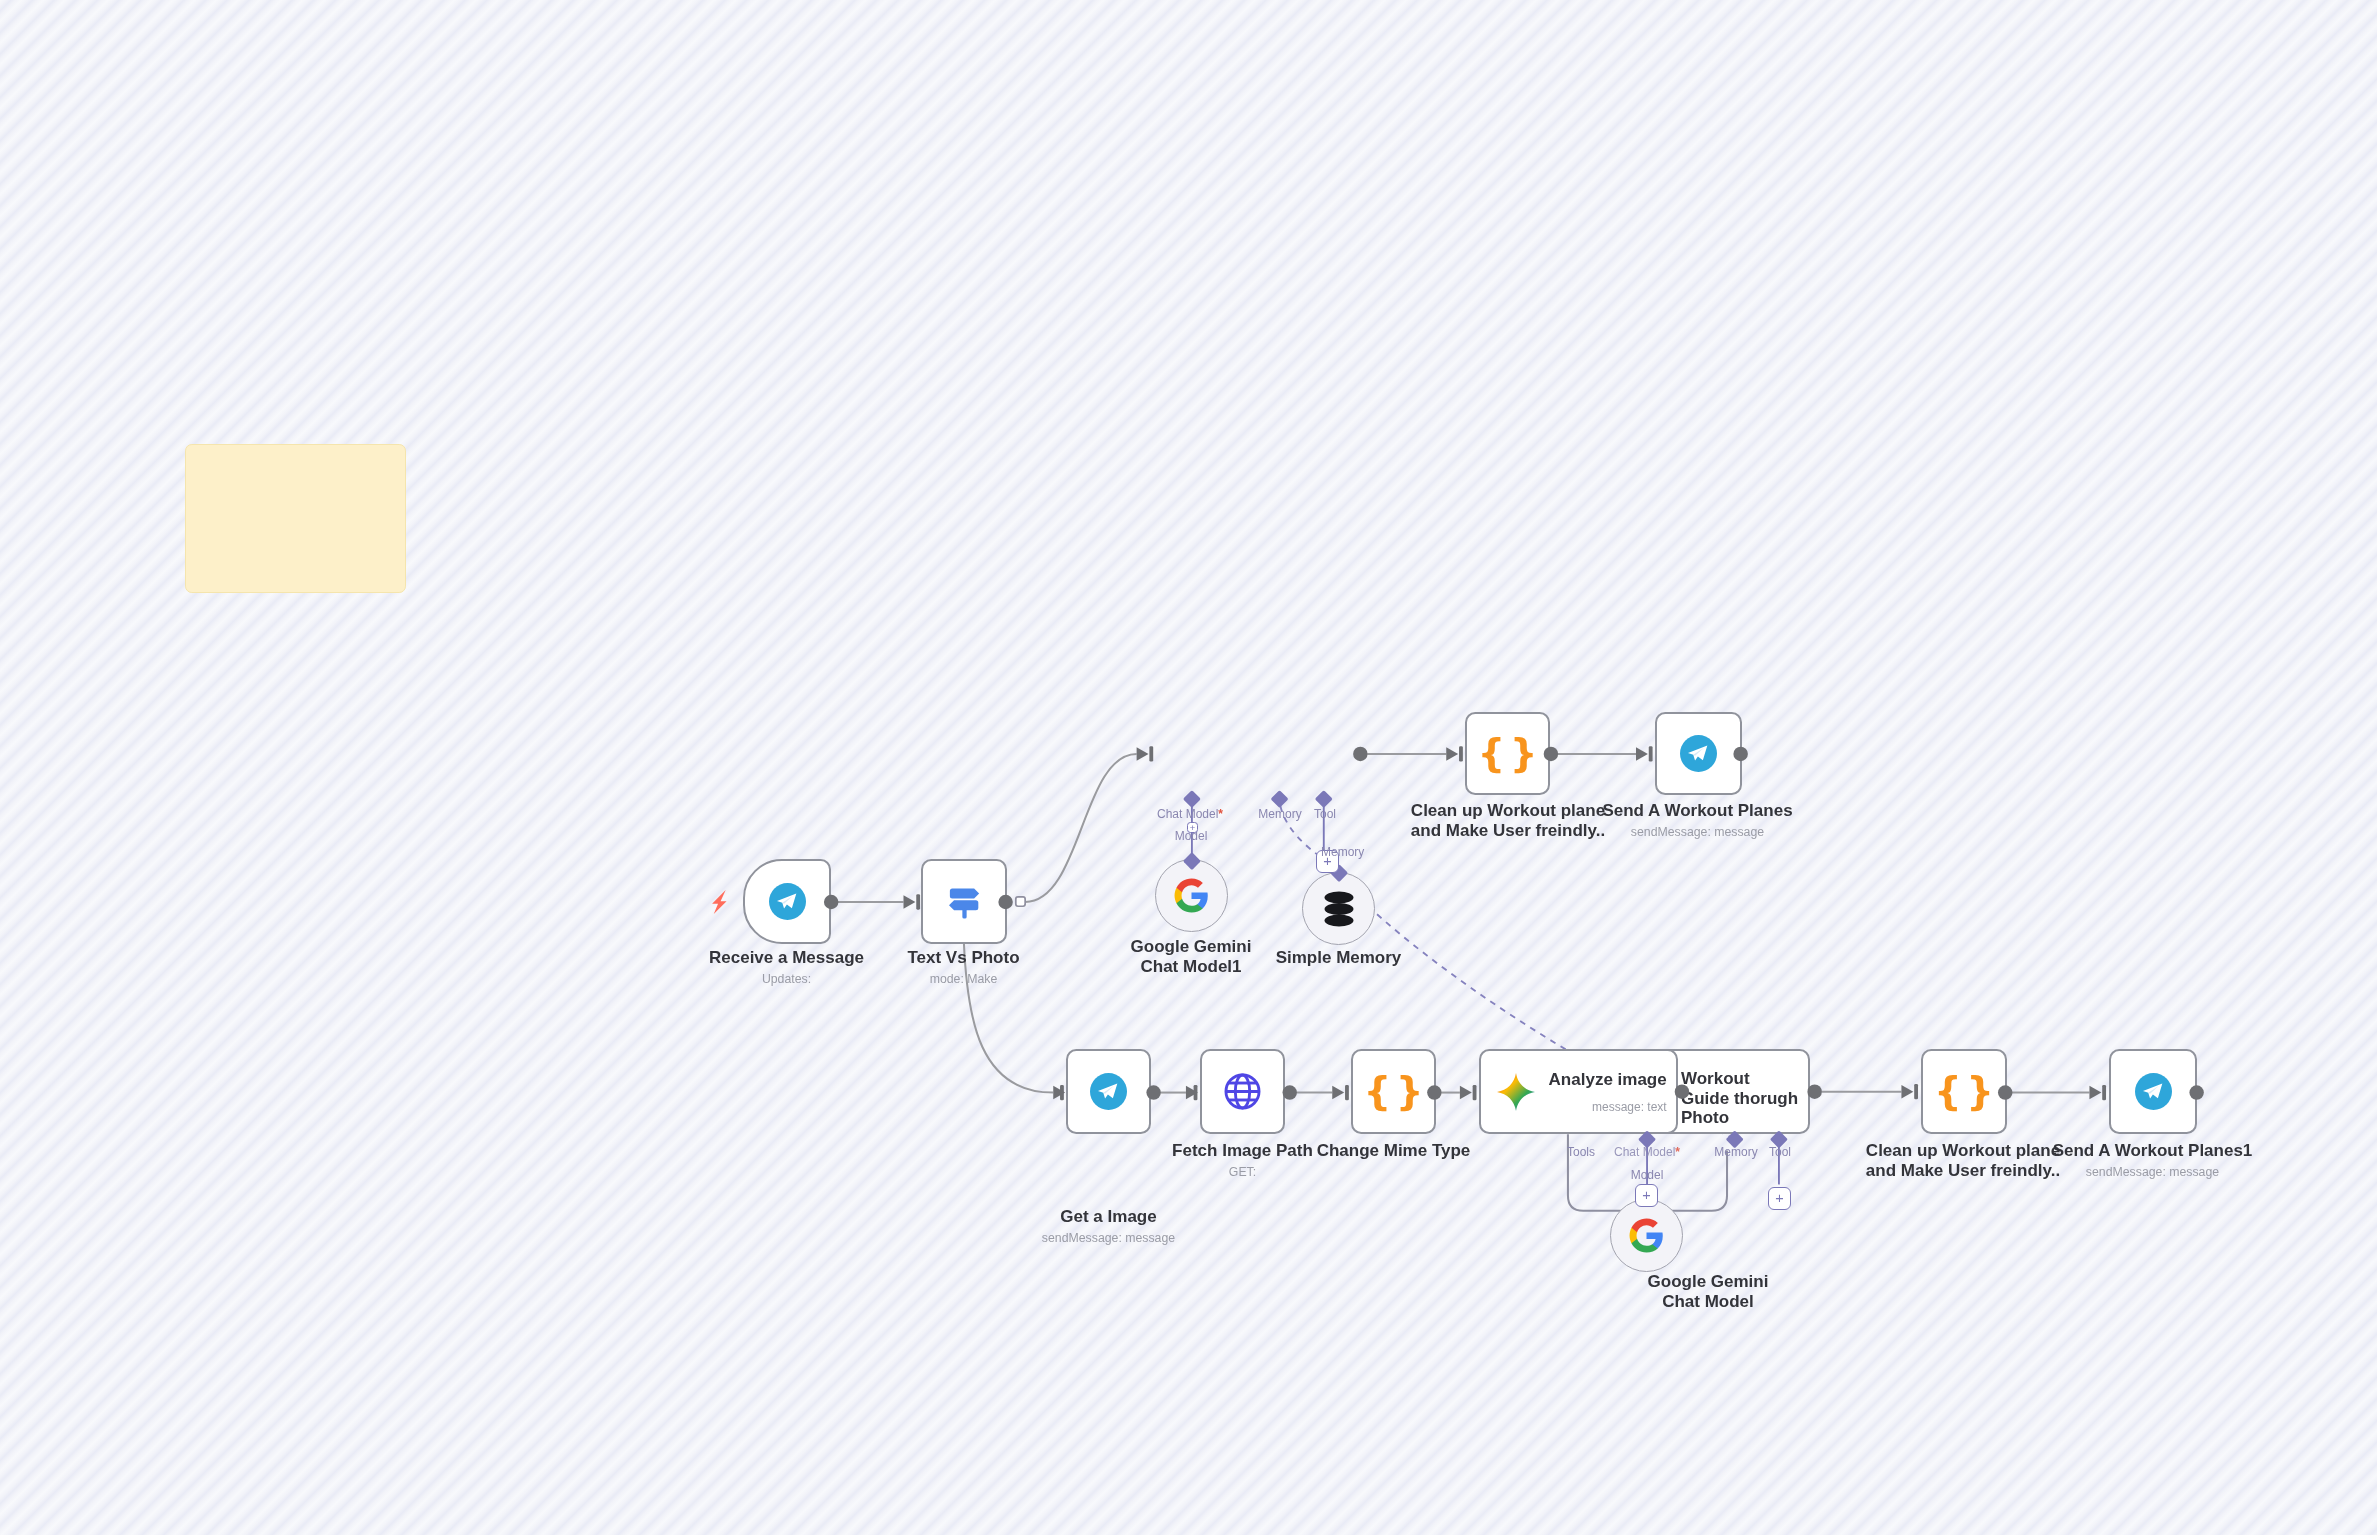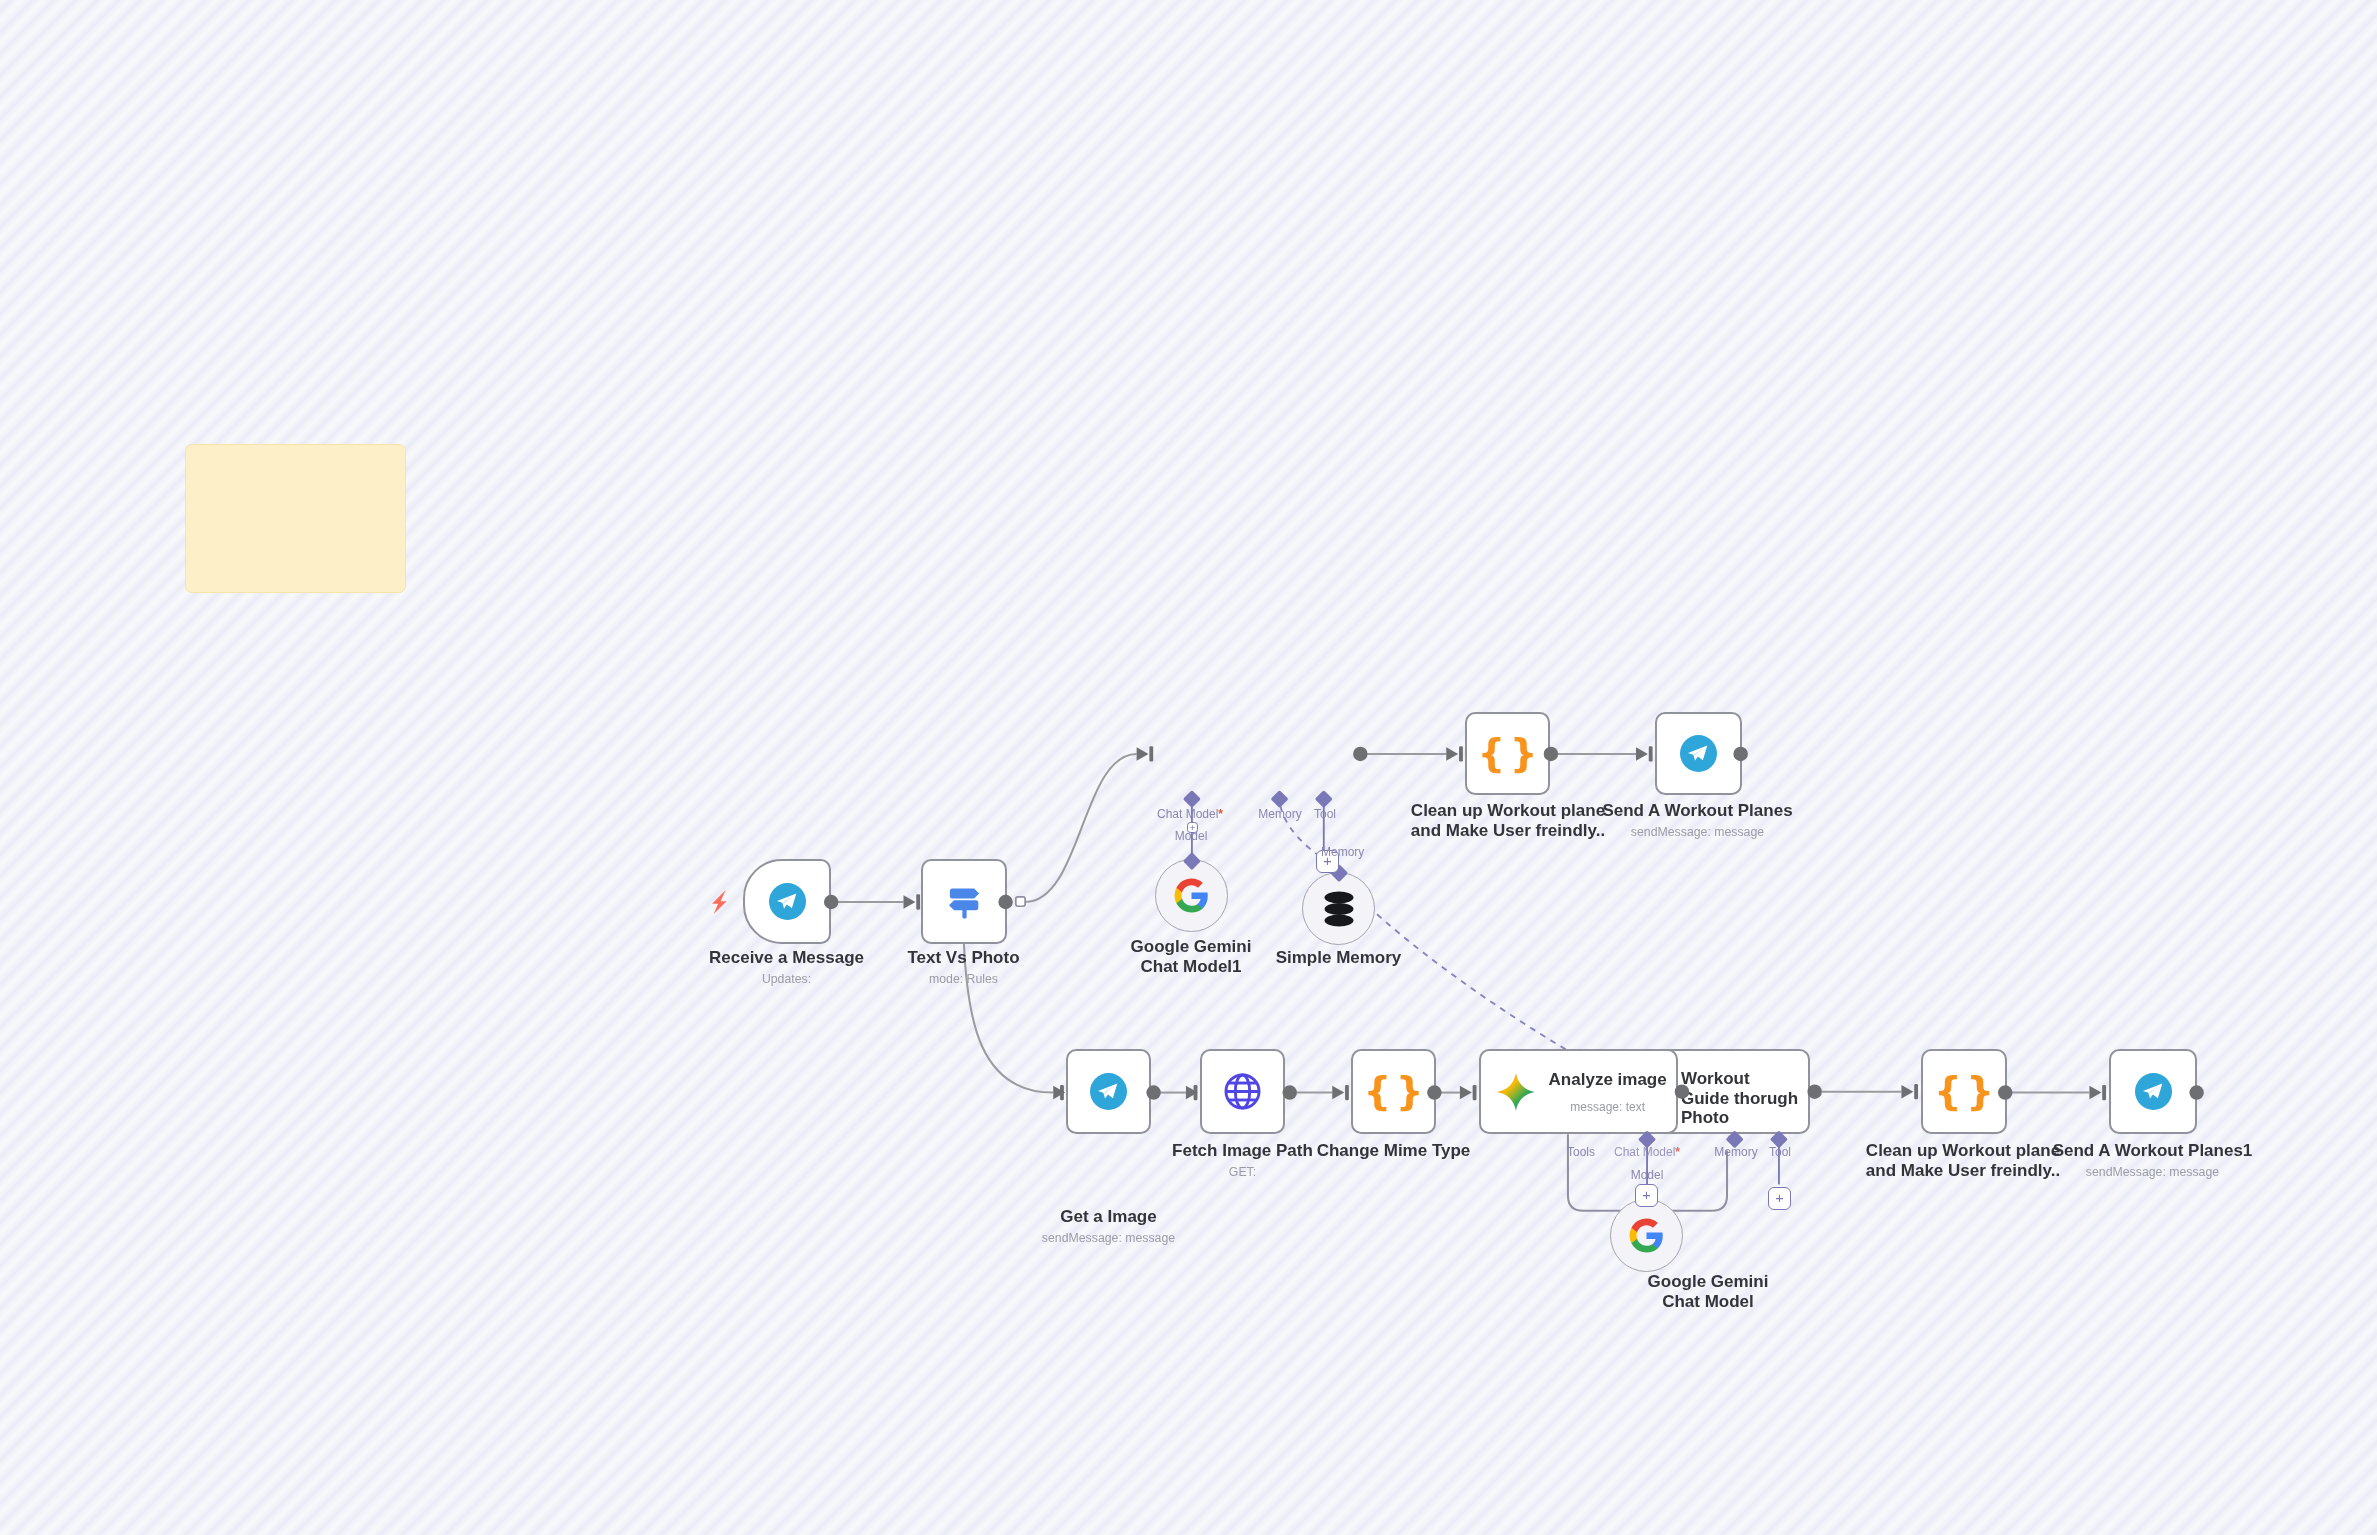--- a/index.html
+++ b/index.html
@@ -161,21 +161,21 @@
       <defs>
         <linearGradient id="gemGrad" x1="0" y1="0" x2="1" y2="1">
           <stop offset="0" stop-color="#ea4335"></stop>
           <stop offset="0.35" stop-color="#fbbc05"></stop>
           <stop offset="0.65" stop-color="#34a853"></stop>
           <stop offset="1" stop-color="#4285f4"></stop>
         </linearGradient>
       </defs>
       <path d="M22,0 C24,12 32,20 44,22 C32,24 24,32 22,44 C20,32 12,24 0,22 C12,20 20,12 22,0 Z" fill="url(#gemGrad)"></path>
     </svg>
-    <span style="margin-left:13.6px;display:flex;flex-direction:column;align-items:center">
+    <span style="margin-left:13.6px;display:flex;flex-direction:column;align-items:flex-end">
       <span class="in-title">Analyze image</span>
       <span class="in-sub">message: text</span>
     </span>
   </div>
 
   <div class="node" style="left:1921px;top:1049px;width:86px;height:85px">
     <span class="code-glyph">{}</span>
   </div>
 
   <div class="node" style="left:2109px;top:1049px;width:88px;height:85px">
@@ -213,21 +213,21 @@
       <path fill="#EA4335" d="M24 10.7c3.2 0 6.1 1.1 8.4 3.3l6.3-6.3C35 4.2 30 2 24 2 15.4 2 8.1 6.8 4.5 13.9l7.3 5.8c1.7-5.2 6.5-9 12.2-9z"></path>
     </svg>
   </div>
 
   <div class="n-label" style="left:676px;top:948px;width:221px">
     <div class="t">Receive a Message</div>
     <div class="s">Updates:</div>
   </div>
   <div class="n-label" style="left:853px;top:948px;width:221px">
     <div class="t">Text Vs Photo</div>
-    <div class="s">mode: Rules</div>
+    <div class="s">mode: Make</div>
   </div>
   <div class="n-label" style="left:1410px;top:801px;width:196px">
     <div class="t">Clean up Workout plane and Make User freindly..</div>
   </div>
   <div class="n-label" style="left:1587px;top:801px;width:221px">
     <div class="t">Send A Workout Planes</div>
     <div class="s">sendMessage: message</div>
   </div>
   <div class="n-label" style="left:1110px;top:937px;width:162px">
     <div class="t">Google Gemini Chat Model1</div>

